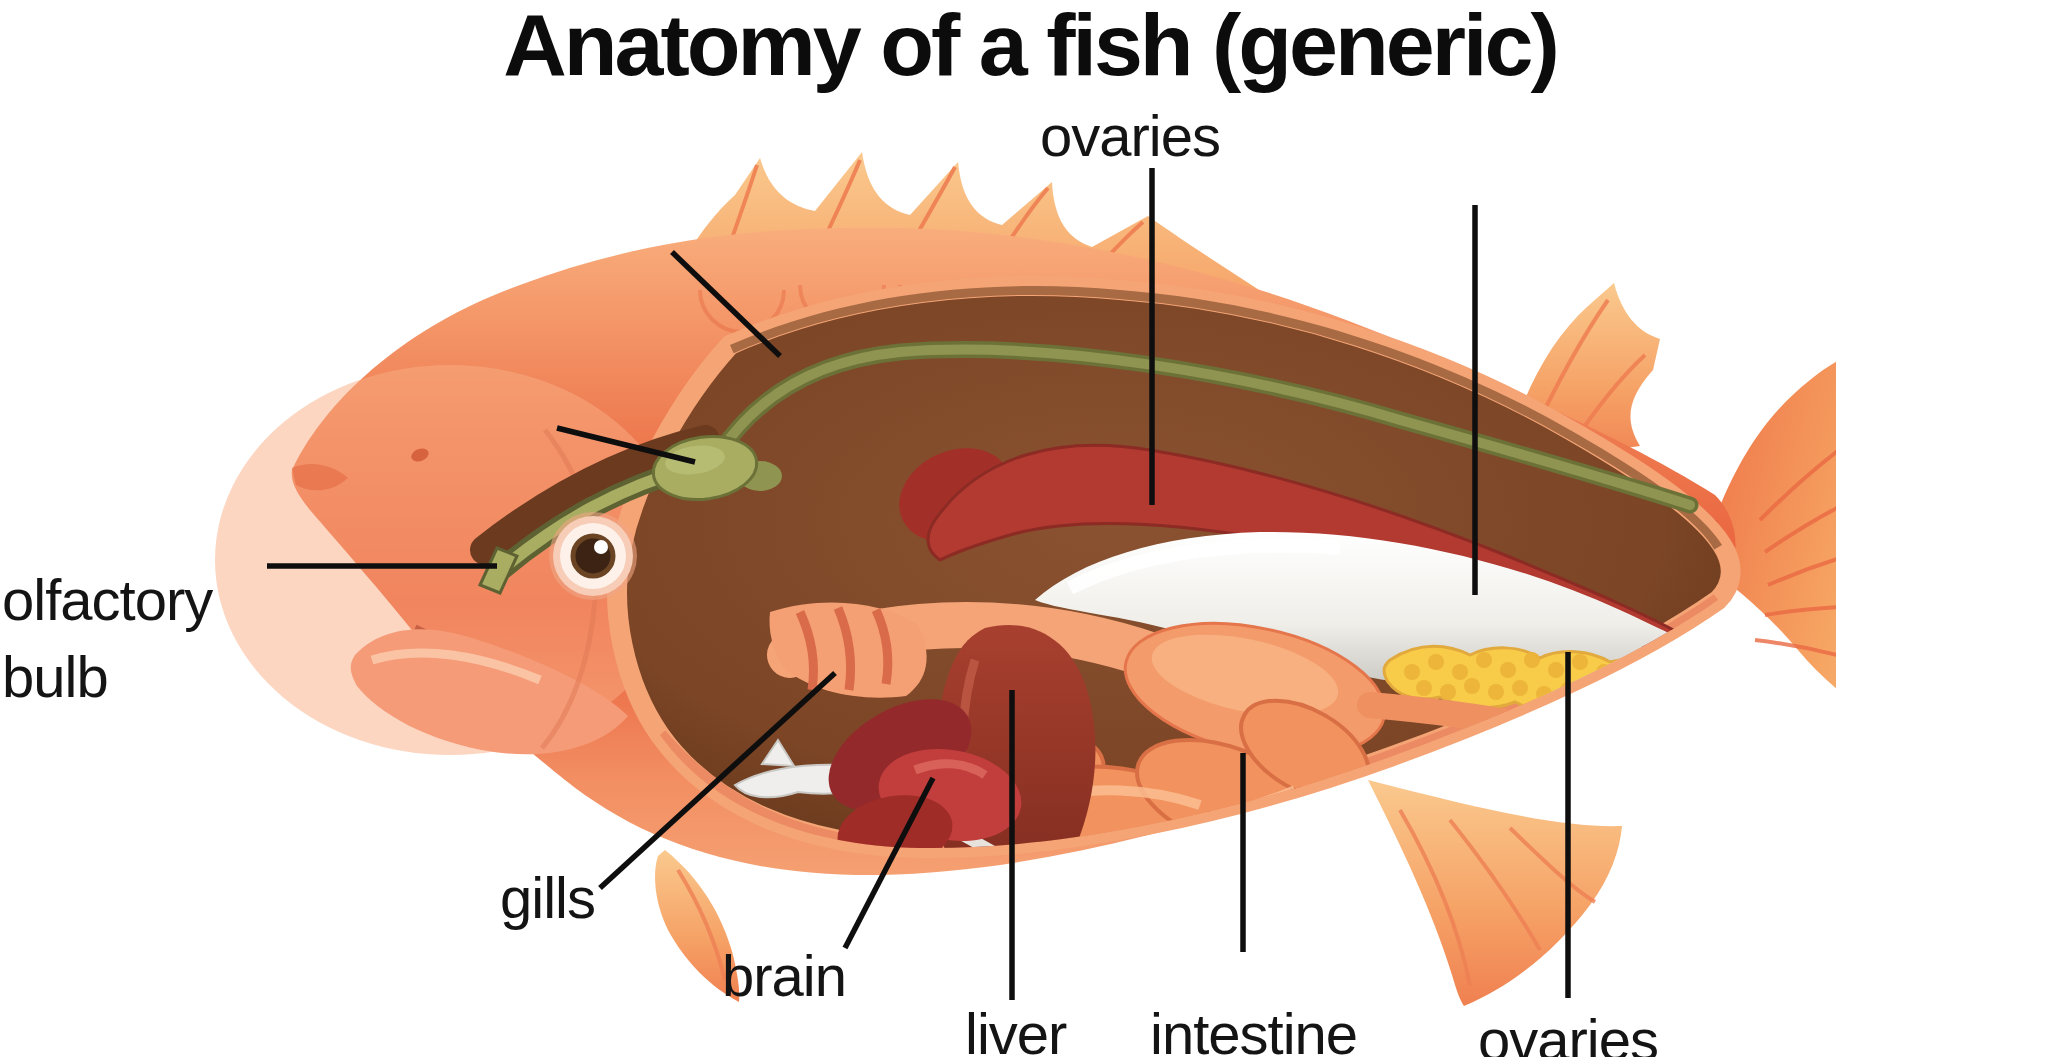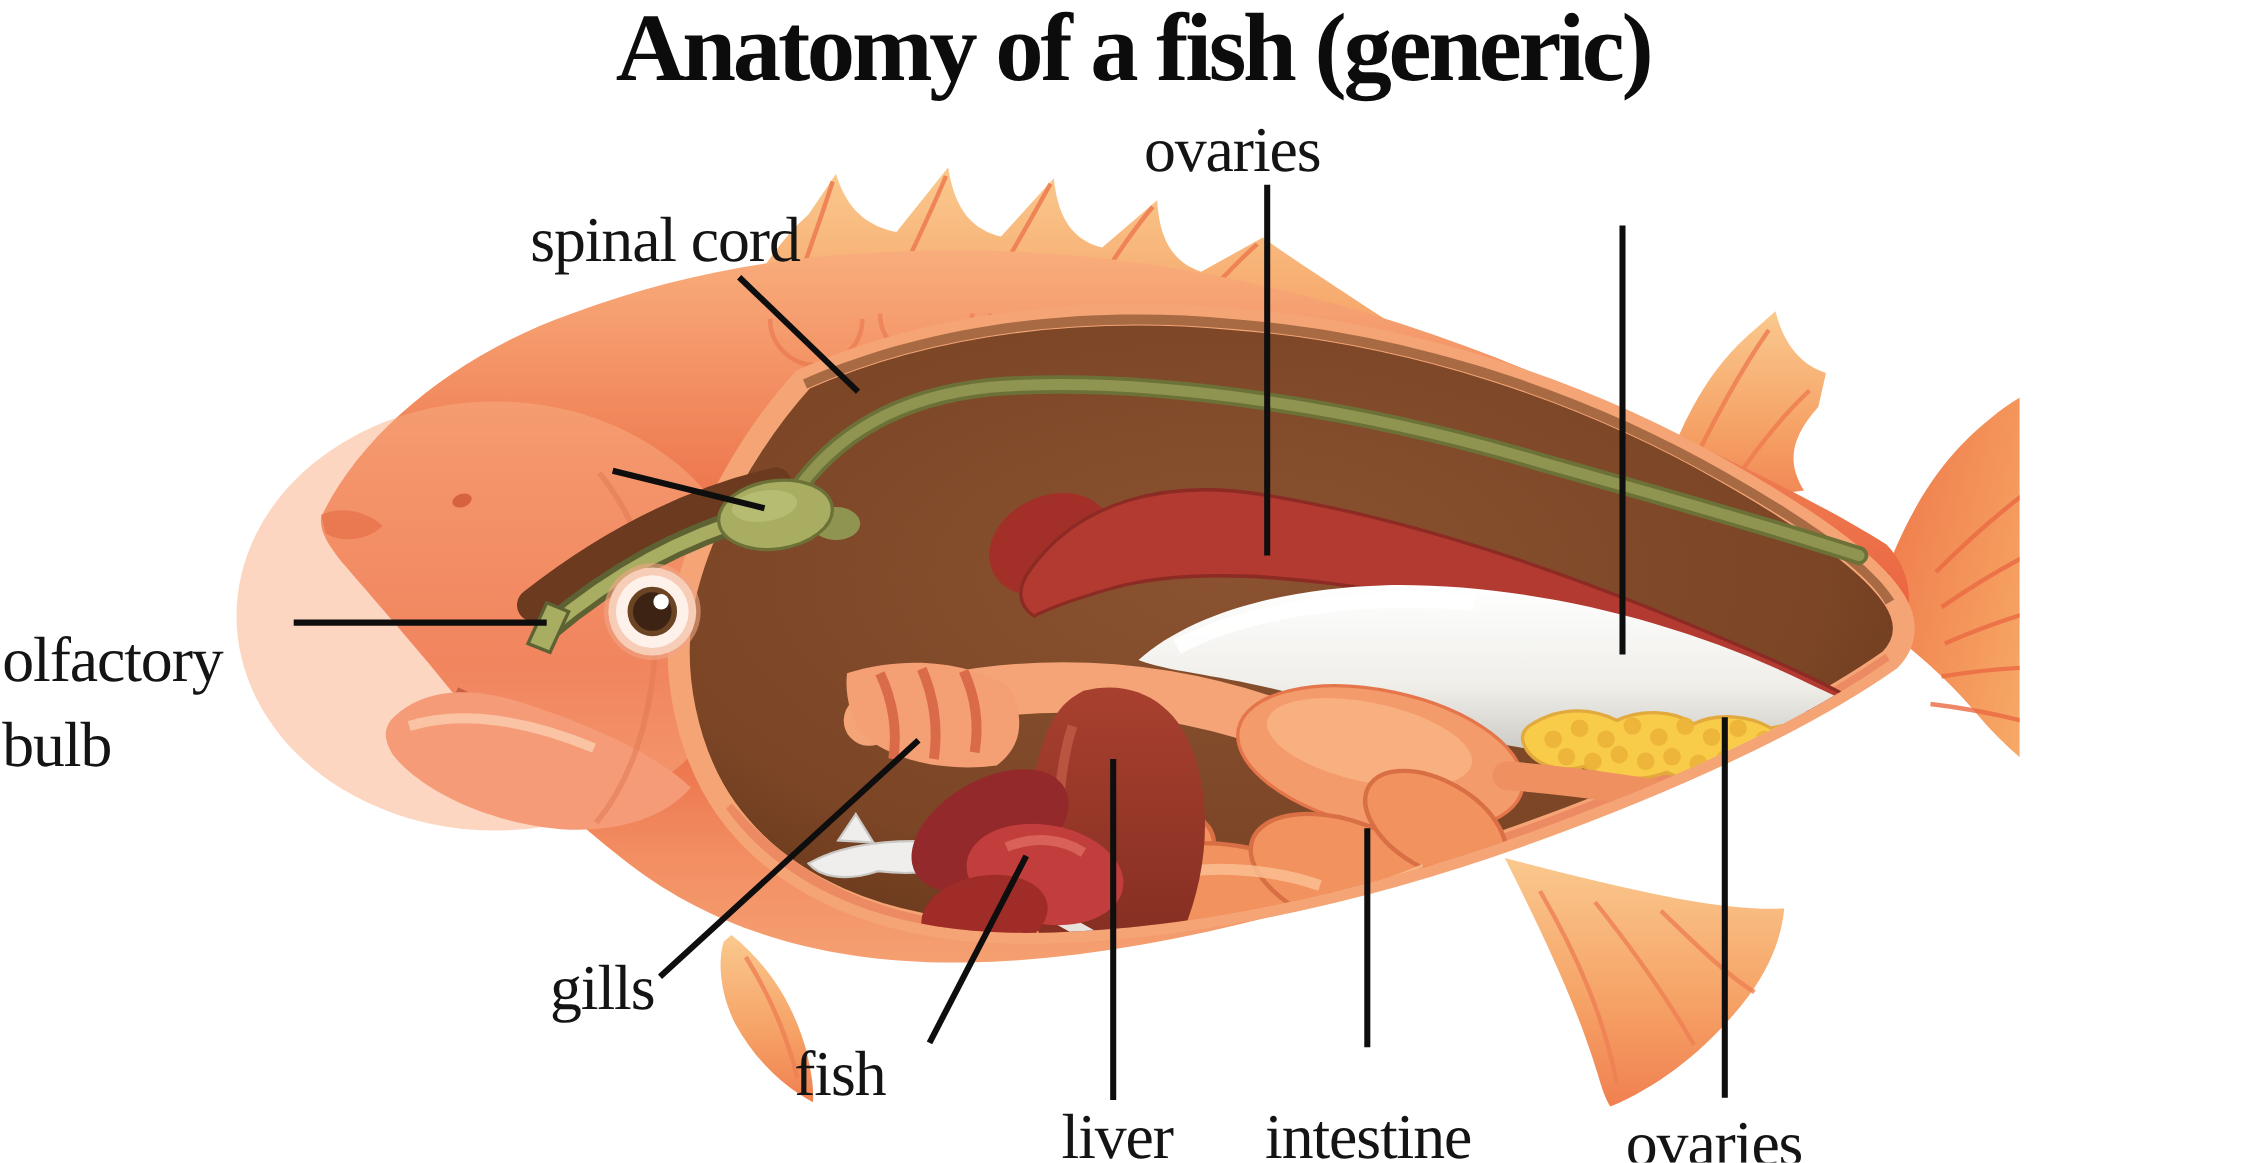--- a/index.html
+++ b/index.html
@@ -1,21 +1,21 @@
 <!DOCTYPE html>
 <html><head>
 <meta charset="utf-8">
 <style>
   html,body{margin:0;padding:0;background:#ffffff;}
   .stage{
     position:relative;
     width:1836px;height:1057px;
     background:#ffffff;
     overflow:hidden;
-    font-family:Liberation Serif, serif;
+    font-family:Liberation Sans, sans-serif;
   }
   .fish-svg{position:absolute;left:0;top:0;}
   .title{
     position:absolute;
     left:1030px;top:0px;
     transform:translateX(-50%);
     font-size:88px;font-weight:800;letter-spacing:-3px;
     line-height:1.02;color:#0c0c0c;white-space:nowrap;
   }
   .lbl{
@@ -304,21 +304,20 @@
       <line x1="600" y1="888" x2="835" y2="673"></line>
       <line x1="845" y1="948" x2="933" y2="778"></line>
       <line x1="1012" y1="1000" x2="1012" y2="690"></line>
       <line x1="1243" y1="952" x2="1243" y2="753"></line>
       <line x1="1568" y1="998" x2="1568" y2="652"></line>
     </g>
   </svg>
 
   <div class="title">Anatomy of a fish (generic)</div>
 
-  <div class="lbl" style="left:482px;top:180px">spinal cord</div>
   <div class="lbl" style="left:1040px;top:98px">ovaries</div>
   <div class="lbl wrap" style="left:2px;top:518px">olfactory bulb</div>
   <div class="lbl" style="left:500px;top:860px">gills</div>
-  <div class="lbl" style="left:722px;top:938px">fish</div>
+  <div class="lbl" style="left:722px;top:938px">brain</div>
   <div class="lbl" style="left:965px;top:996px">liver</div>
   <div class="lbl" style="left:1150px;top:996px">intestine</div>
   <div class="lbl" style="left:1478px;top:1002px">ovaries</div>
 </div>
 
 </body></html>

